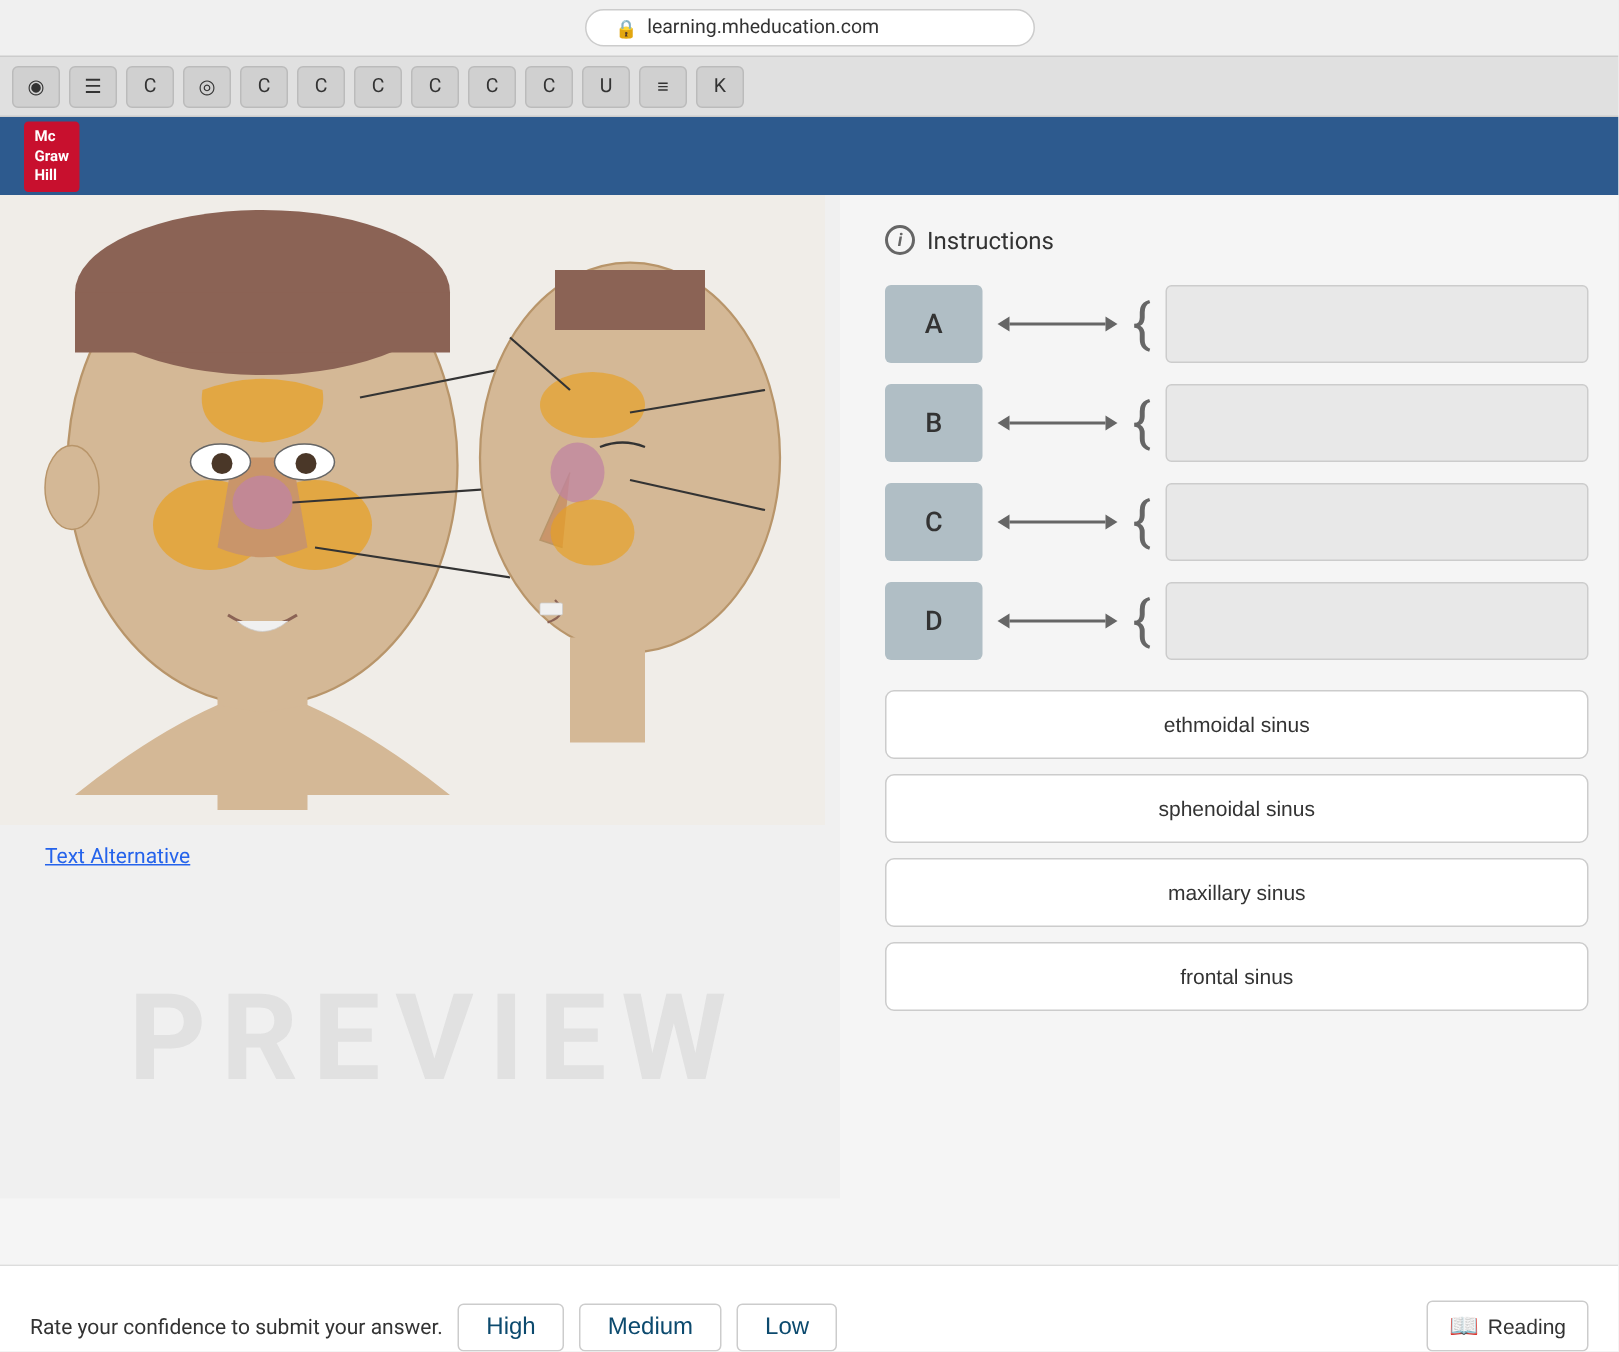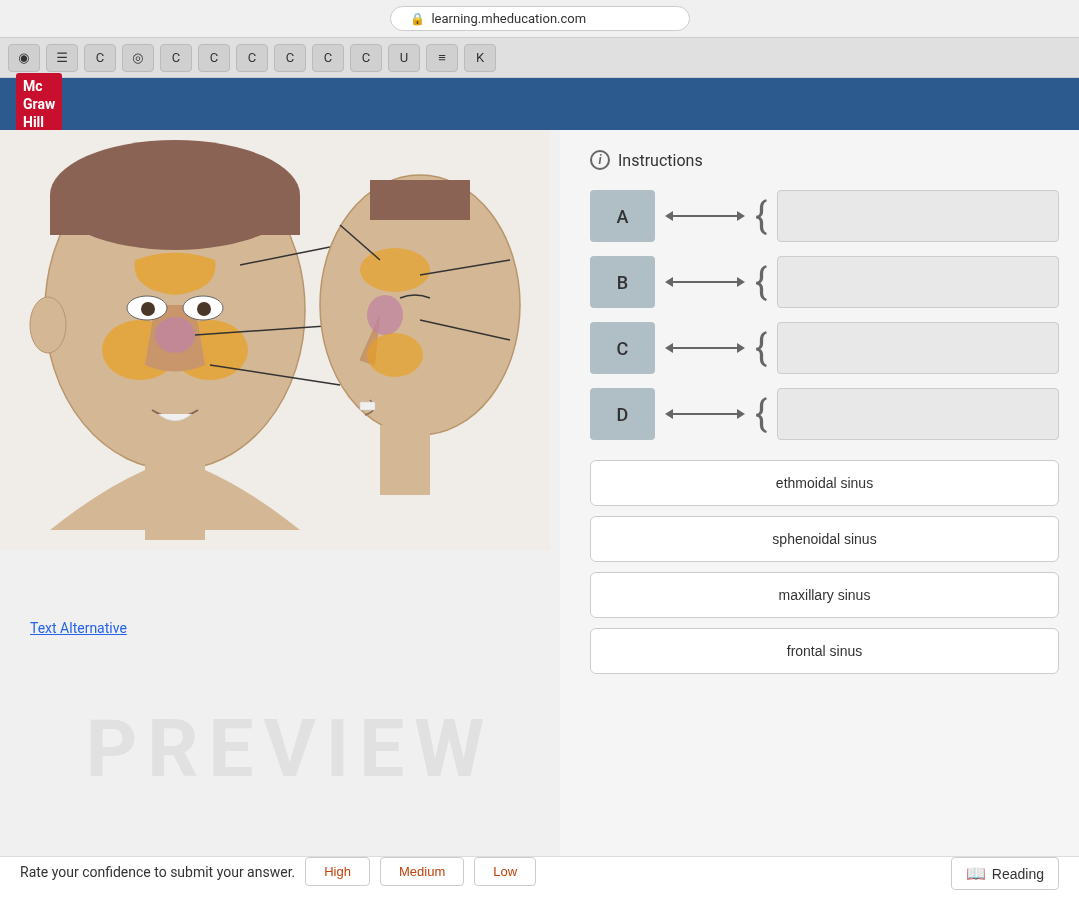--- a/index.html
+++ b/index.html
@@ -73,21 +73,21 @@
       background: #2d5a8e;
       height: 52px;
       display: flex;
       align-items: center;
       justify-content: space-between;
       padding: 0 16px;
     }
     .mc-graw-logo {
       background: #c8102e;
       color: white;
-      font-size: 14px;
+      font-size: 10px;
       font-weight: bold;
       padding: 4px 7px;
       border-radius: 3px;
       line-height: 1.3;
     }
     .exit-btn {
       background: white;
       border: none;
       border-radius: 4px;
       padding: 8px 16px;
@@ -233,46 +233,47 @@
       color: #333;
       cursor: pointer;
       text-align: center;
       width: 100%;
     }
 
     
     .bottom-bar {
       background: white;
       border-top: 1px solid #ddd;
-      height: 45px;
-      display: flex;
-      align-items: flex-start;
+      height: 58px;
+      display: flex;
+      align-items: flex-end;
       justify-content: space-between;
       padding: 0 20px;
+      margin-top: 44px;
     }
 
     .confidence-section {
       display: flex;
       align-items: center;
       gap: 10px;
     }
 
     .confidence-label {
       font-size: 14px;
       color: #333;
     }
 
     .confidence-btn {
       border: 1px solid #ccc;
       background: white;
       border-radius: 4px;
       padding: 6px 18px;
-      font-size: 13px;
+      font-size: 16px;
       cursor: pointer;
-      color: #c2410c;
+      color: #0c4a6e;
     }
 
     .reading-btn {
       background: white;
       border: 1px solid #ccc;
       border-radius: 4px;
       padding: 6px 14px;
       font-size: 14px;
       cursor: pointer;
       color: #333;

